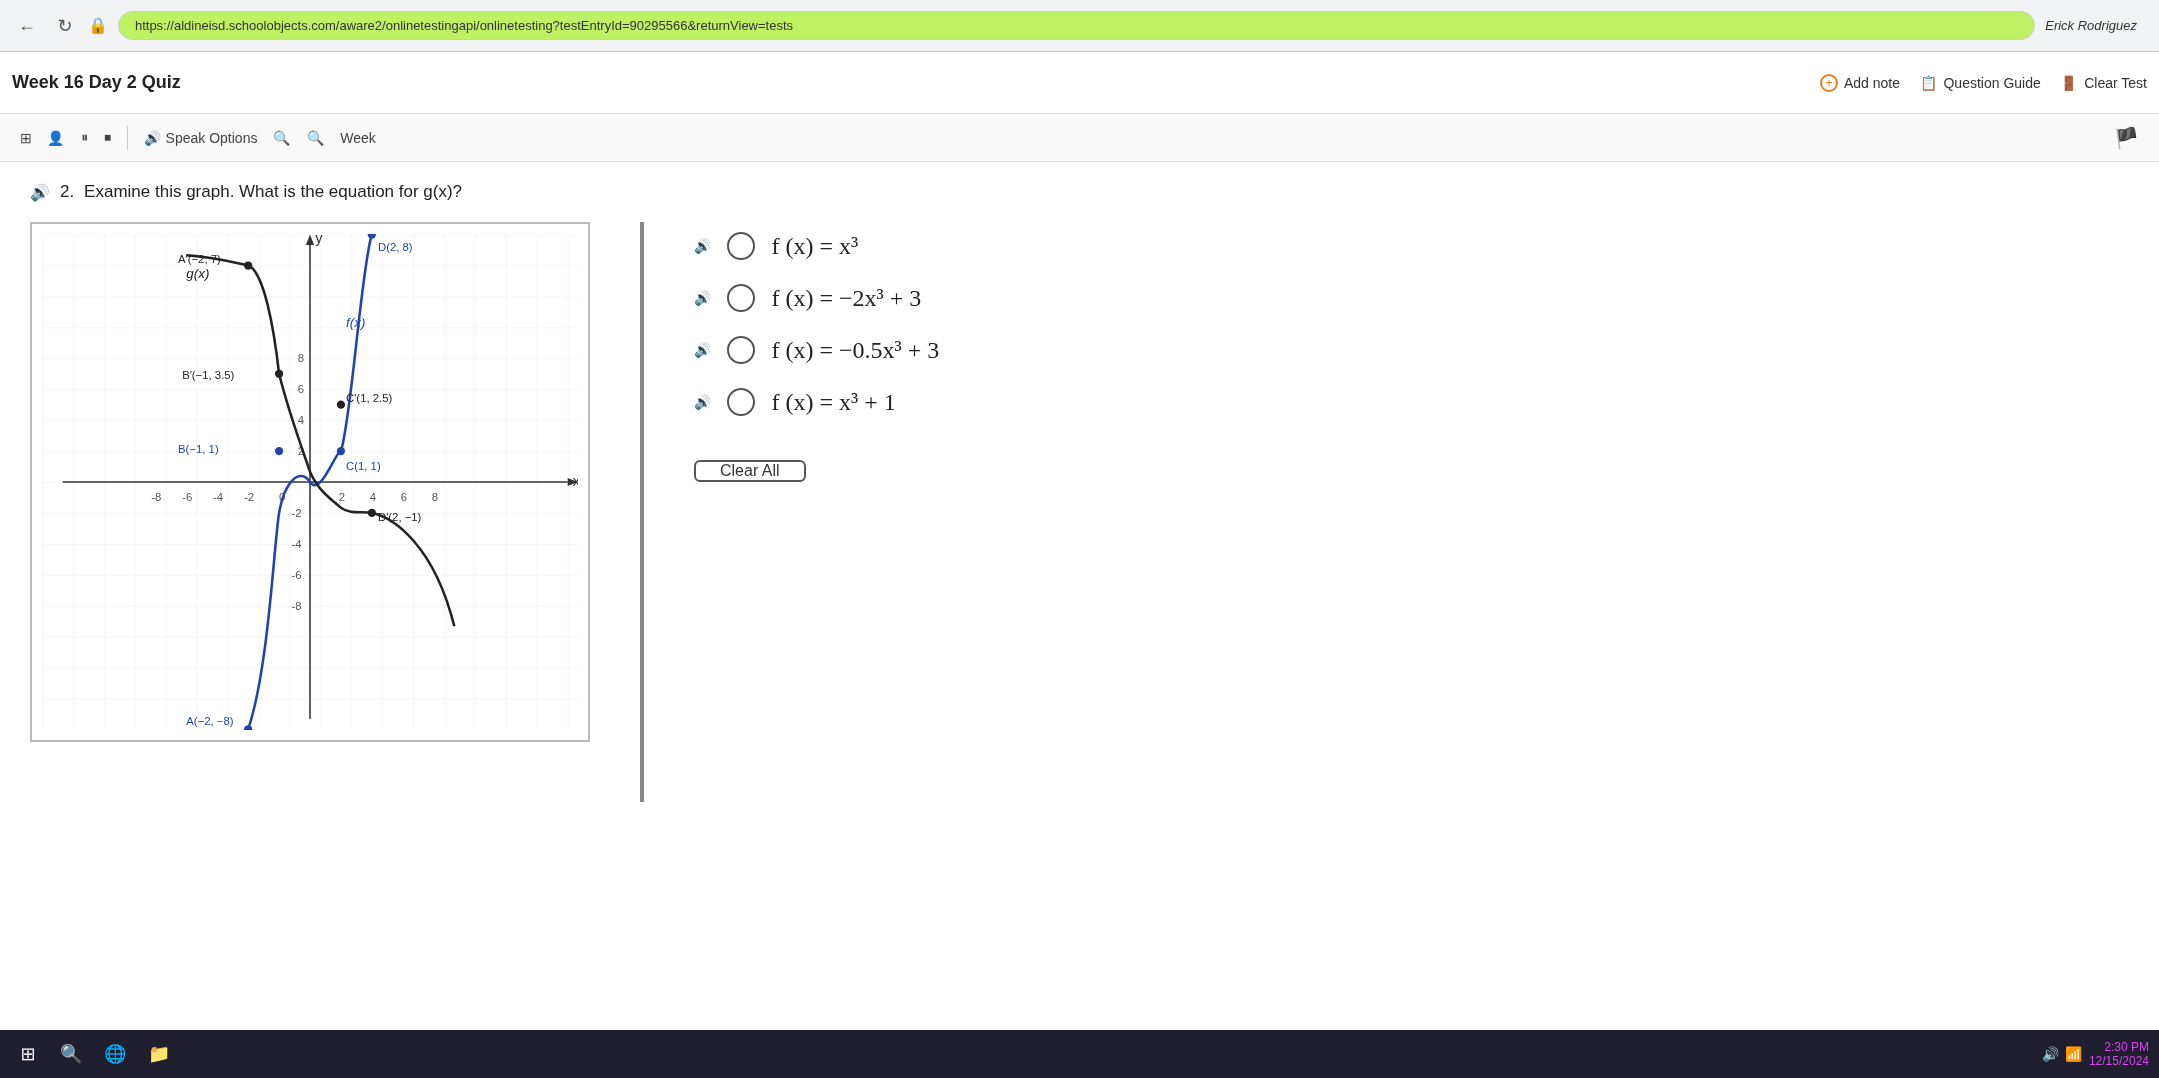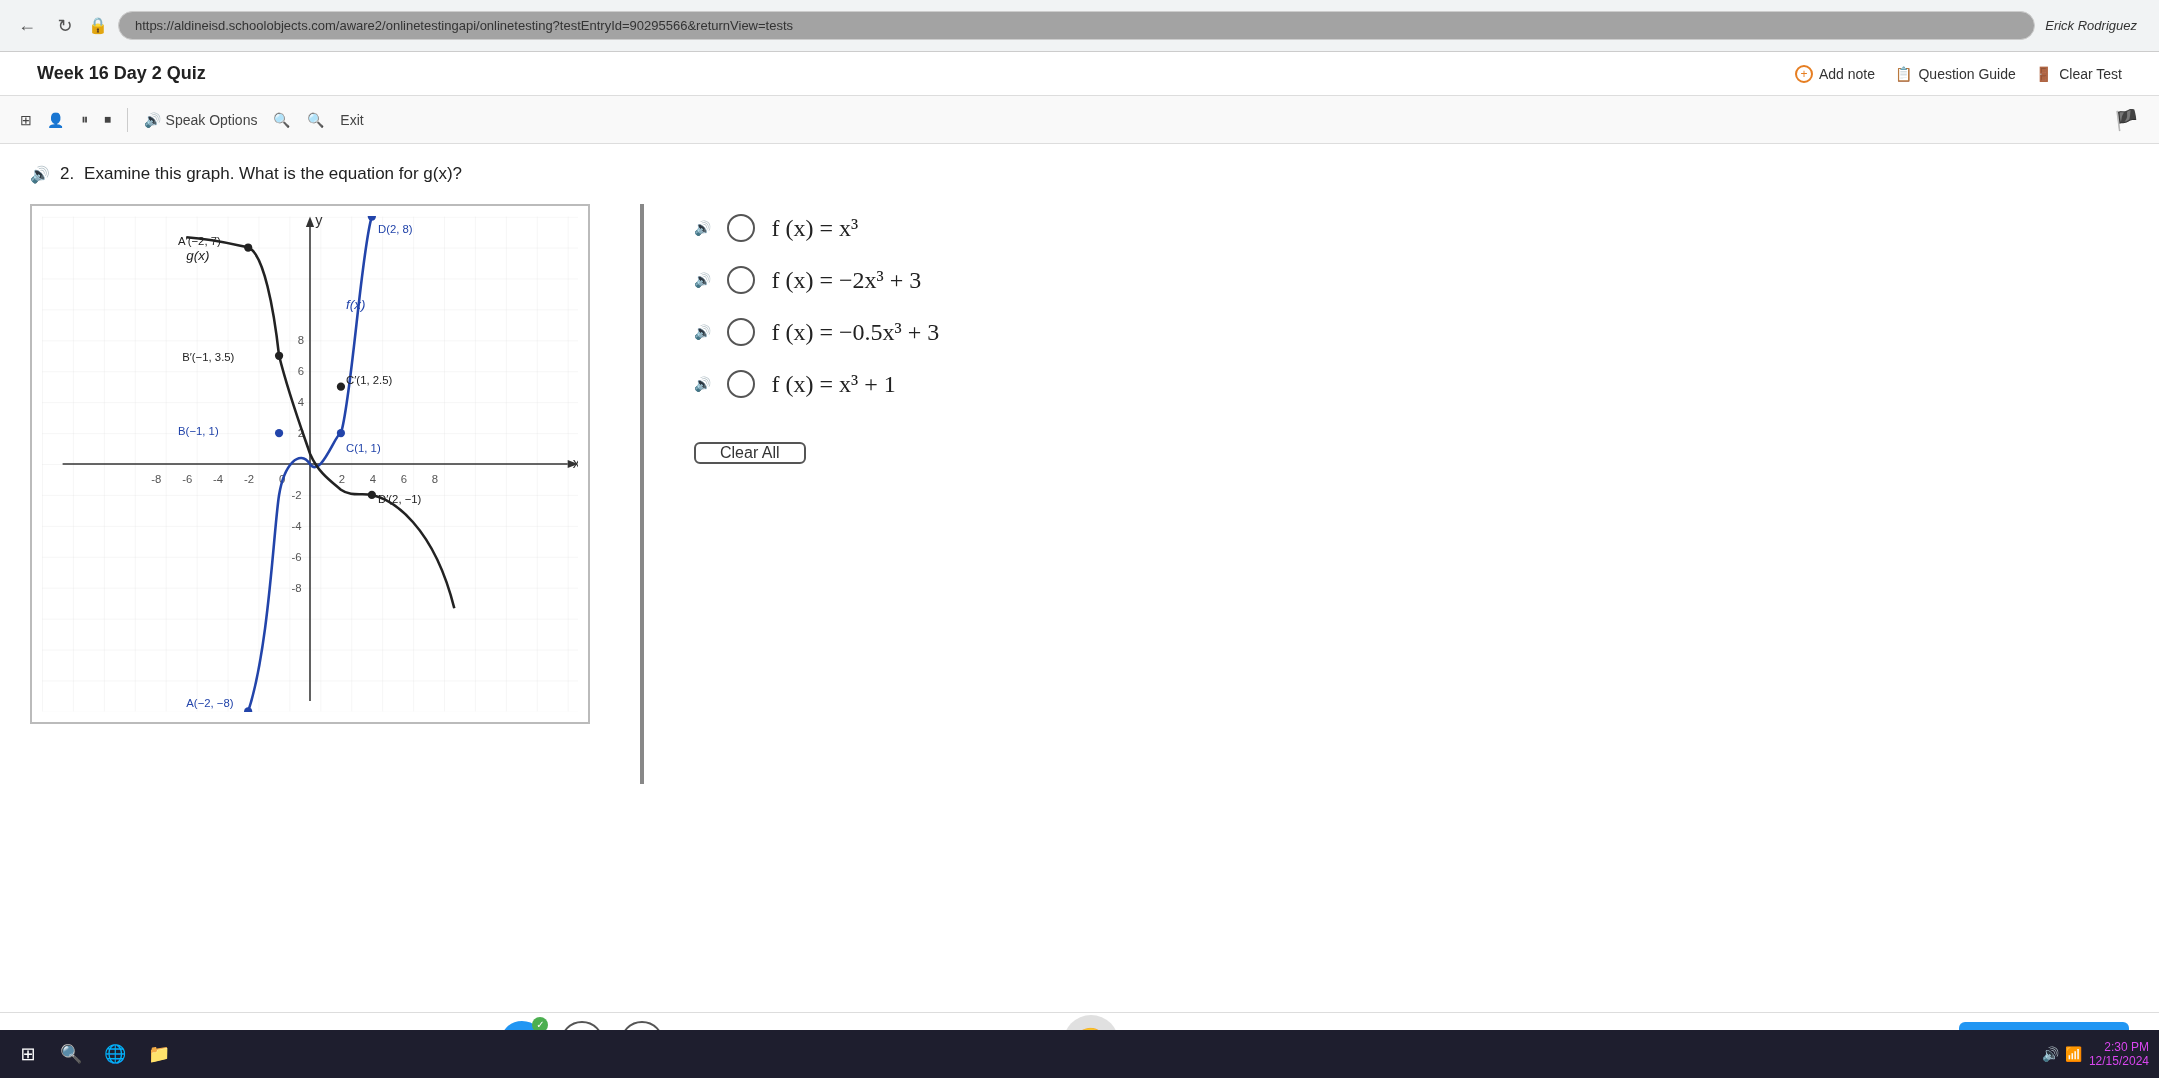--- a/index.html
+++ b/index.html
@@ -32,44 +32,44 @@
       border-radius: 50%;
       background: none;
       border: none;
       cursor: pointer;
       font-size: 18px;
       color: #555;
       display: flex; align-items: center; justify-content: center;
     }
     .address-bar {
       flex: 1;
-      background: #a3a3a3;
+      background: #bef264;
       border: 1px solid #ccc;
       border-radius: 20px;
       padding: 6px 16px;
       font-size: 13px;
       color: #333;
     }
     .user-name {
       font-size: 13px;
       color: #333;
       margin-left: auto;
       padding-right: 10px;
       font-style: italic;
     }
 
     
     .test-header {
       background: white;
       border-bottom: 1px solid #ddd;
-      padding: 8px 37px;
+      padding: 8px 12px;
       display: flex;
       align-items: center;
       justify-content: space-between;
-      height: 44px;
+      height: 62px;
     }
     .test-title {
       font-size: 18px;
       font-weight: bold;
       color: #222;
     }
     .header-actions {
       display: flex;
       gap: 20px;
       align-items: center;
@@ -379,21 +379,21 @@
   <button class="toolbar-btn">👤</button>
   <button class="toolbar-btn">⏸</button>
   <button class="toolbar-btn">⏹</button>
   <div class="toolbar-divider"></div>
   <button class="toolbar-btn">
     <span>🔊</span>
     <span>Speak Options</span>
   </button>
   <button class="toolbar-btn">🔍</button>
   <button class="toolbar-btn">🔍</button>
-  <span style="font-size:14px;color:#444;">Exit</span>
+  <span style="font-size:14px;color:#444;">Week</span>
   <button class="flag-btn">🏴</button>
 </div>
 
 <div class="main-content">
 
   <div class="question-header">
     <span class="speak-icon">🔊</span>
     <span class="question-number">2.</span>
     <span>Examine this graph. What is the equation for g(x)?</span>
   </div>

